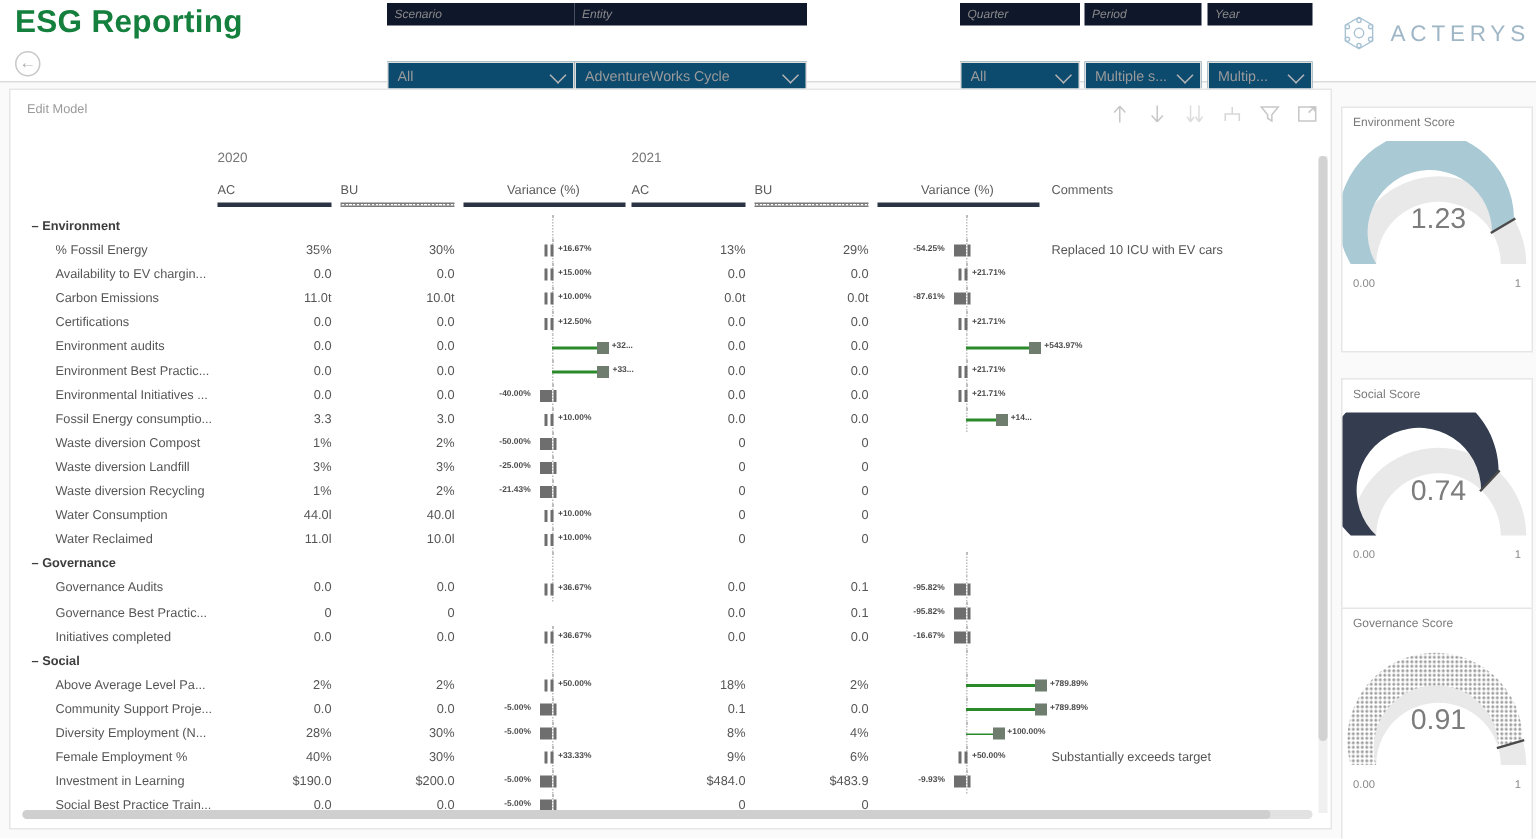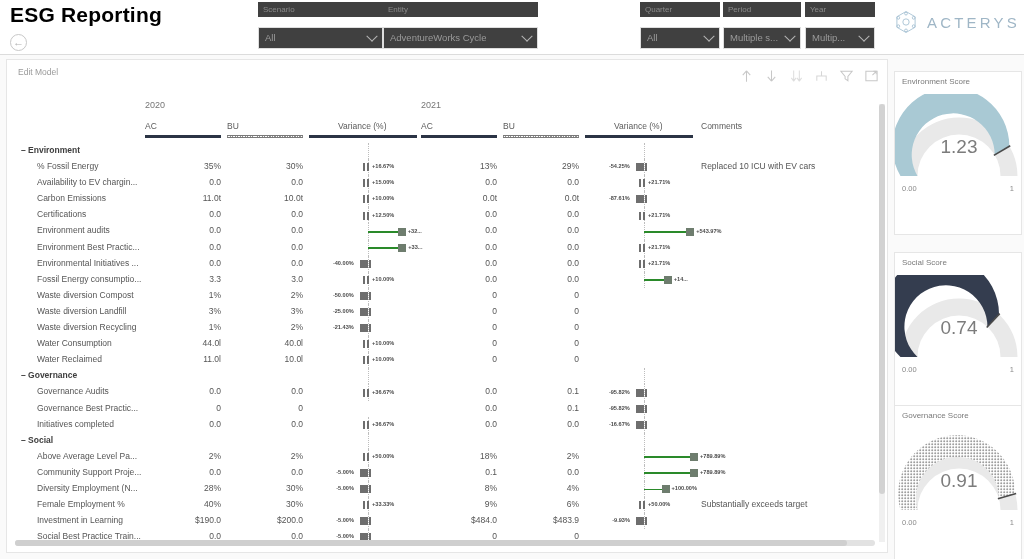--- a/index.html
+++ b/index.html
@@ -11,37 +11,37 @@
   }
   .app { position: relative; width: 1024px; height: 559px; background: #fafafa; }
 
   
   .header {
     position: absolute; left: 0; top: 0; width: 1024px; height: 55px;
     background: #ffffff; border-bottom: 1px solid #dcdcdc;
   }
   .title {
     position: absolute; left: 10px; top: 3px;
-    font-size: 21px; font-weight: bold; color: #000000; letter-spacing: .2px;
+    font-size: 21px; font-weight: bold; color: #15803d; letter-spacing: .2px;
   }
   .back-btn {
     position: absolute; left: 10px; top: 34px;
     width: 17px; height: 17px; border-radius: 50%;
     border: 1px solid #c8c8c8; color: #b0b0b0;
     font-size: 11px; line-height: 15px; text-align: center;
     background: #fff; cursor: pointer;
   }
 
   .slicer { position: absolute; top: 2px; }
   .slicer-label {
-    height: 15px; background: #404040; color: #8a8a8a;
-    font-size: 8px; padding: 3px 0 0 5px; white-space: nowrap; overflow: hidden;
+    height: 15px; background: #0f172a; color: #8a8a8a;
+    font-size: 8px; padding: 3px 0 0 5px; white-space: nowrap; overflow: hidden; font-style: italic;
   }
   .slicer-box {
-    margin-top: 10px; height: 22px; border: 1px solid #dedede; background: #404040;
+    margin-top: 24px; height: 22px; border: 1px solid #dedede; background: #0c4a6e;
     position: relative; cursor: pointer;
   }
   .slicer-val {
     position: absolute; left: 6px; top: 4px; font-size: 9.5px; color: #9a9a9a;
     white-space: nowrap; overflow: hidden; text-overflow: clip;
   }
   .chev {
     position: absolute; right: 6px; top: 7px; width: 8px; height: 8px;
     border-right: 1.3px solid #b5b5b5; border-bottom: 1.3px solid #b5b5b5;
     transform: rotate(45deg) translate(-2px,-2px);

